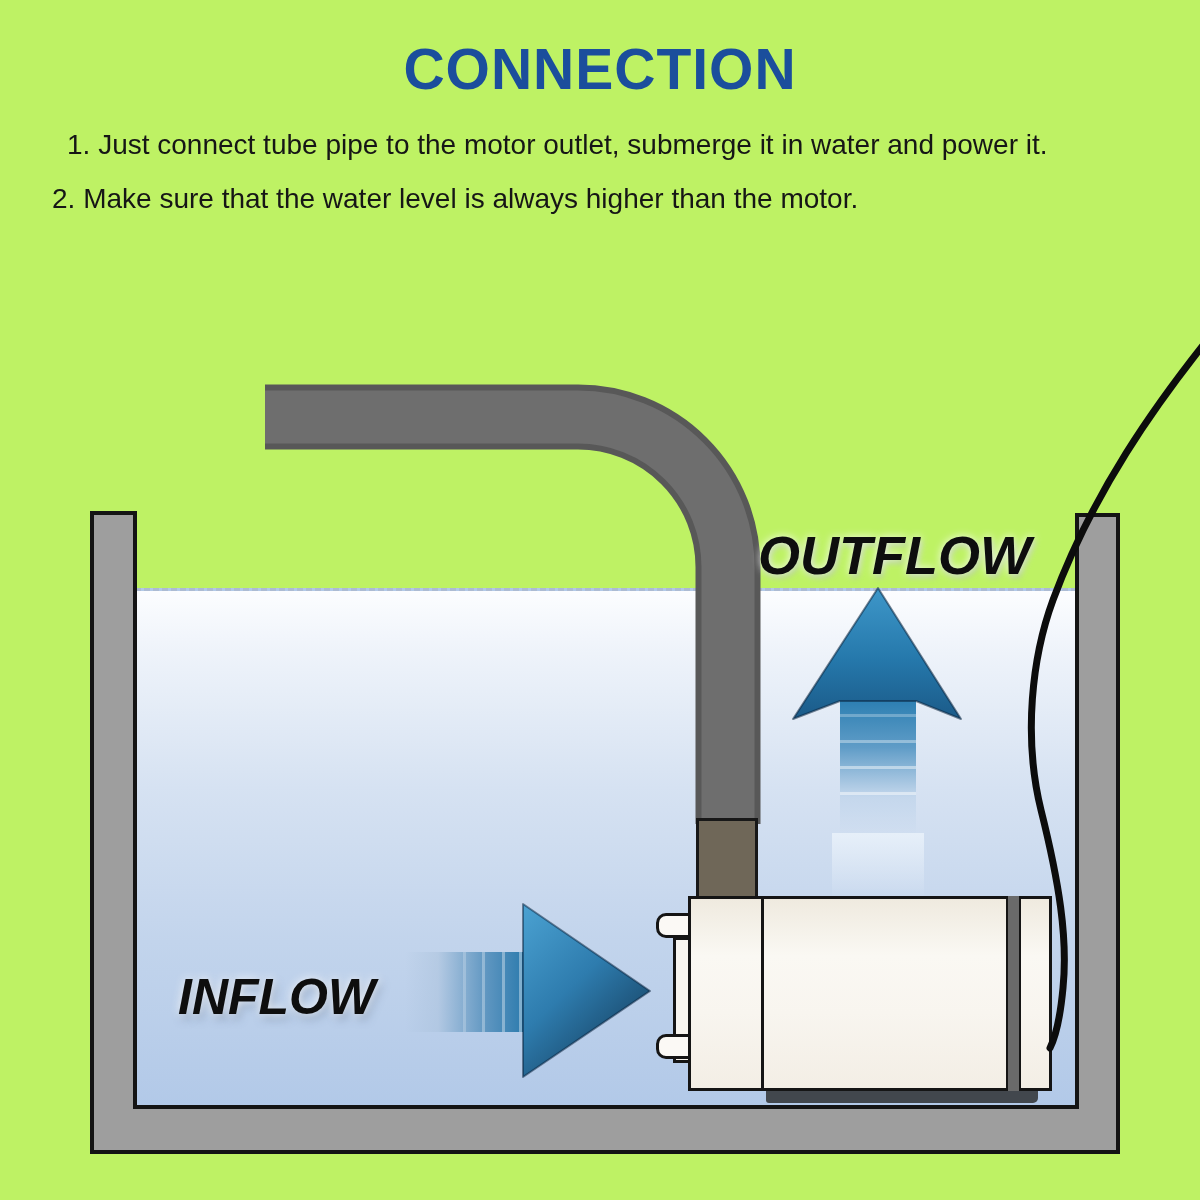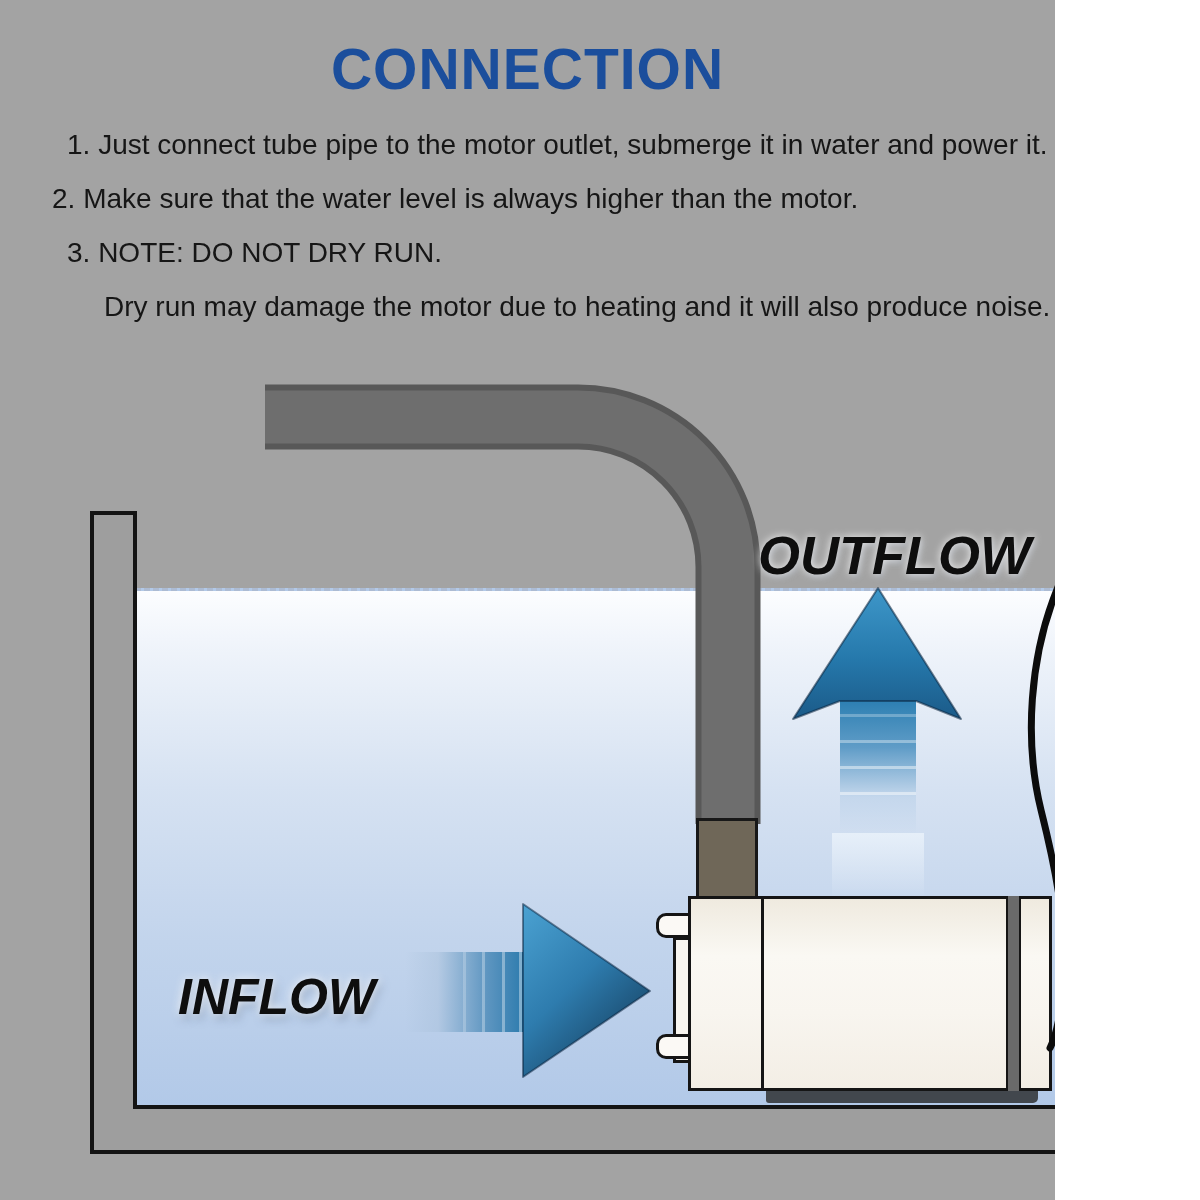--- a/index.html
+++ b/index.html
@@ -1,17 +1,17 @@
 <!DOCTYPE html>
 <html><head>
 <meta charset="utf-8">
 <style>
   html,body{margin:0;padding:0;background:#ffffff;}
   .stage{
-    position:relative;width:1055px;height:1200px;background:#a3a3a3;
+    position:relative;width:1200px;height:1200px;background:#bef264;
     font-family:"Liberation Sans", sans-serif;overflow:hidden;
   }
   .abs{position:absolute;}
   
   .title{
     left:0;right:0;top:36px;text-align:center;
     font-size:57px;font-weight:bold;letter-spacing:1px;color:#1b4e9c;
   }
   .instr{
     font-size:28px;color:#161616;white-space:nowrap;letter-spacing:0px;margin-left:16px;
@@ -83,22 +83,20 @@
   }
 </style>
 </head>
 <body>
 
 <div class="stage">
 
   <div class="abs title">CONNECTION</div>
   <div class="abs instr instr1">1. Just connect tube pipe to the motor outlet, submerge it in water and power it.</div>
   <div class="abs instr instr2">2. Make sure that the water level is always higher than the motor.</div>
-  <div class="abs instr instr3">3. NOTE: DO NOT DRY RUN.</div>
-  <div class="abs instr instr4">Dry run may damage the motor due to heating and it will also produce noise.</div>
 
   <div class="abs water"></div>
 
   <div class="abs out-shaft">
     <div class="hstripe" style="top:14px;opacity:.45;"></div>
     <div class="hstripe" style="top:40px;opacity:.6;"></div>
     <div class="hstripe" style="top:66px;opacity:.75;"></div>
     <div class="hstripe" style="top:92px;opacity:.8;"></div>
   </div>
   <div class="abs out-ghost"></div>

